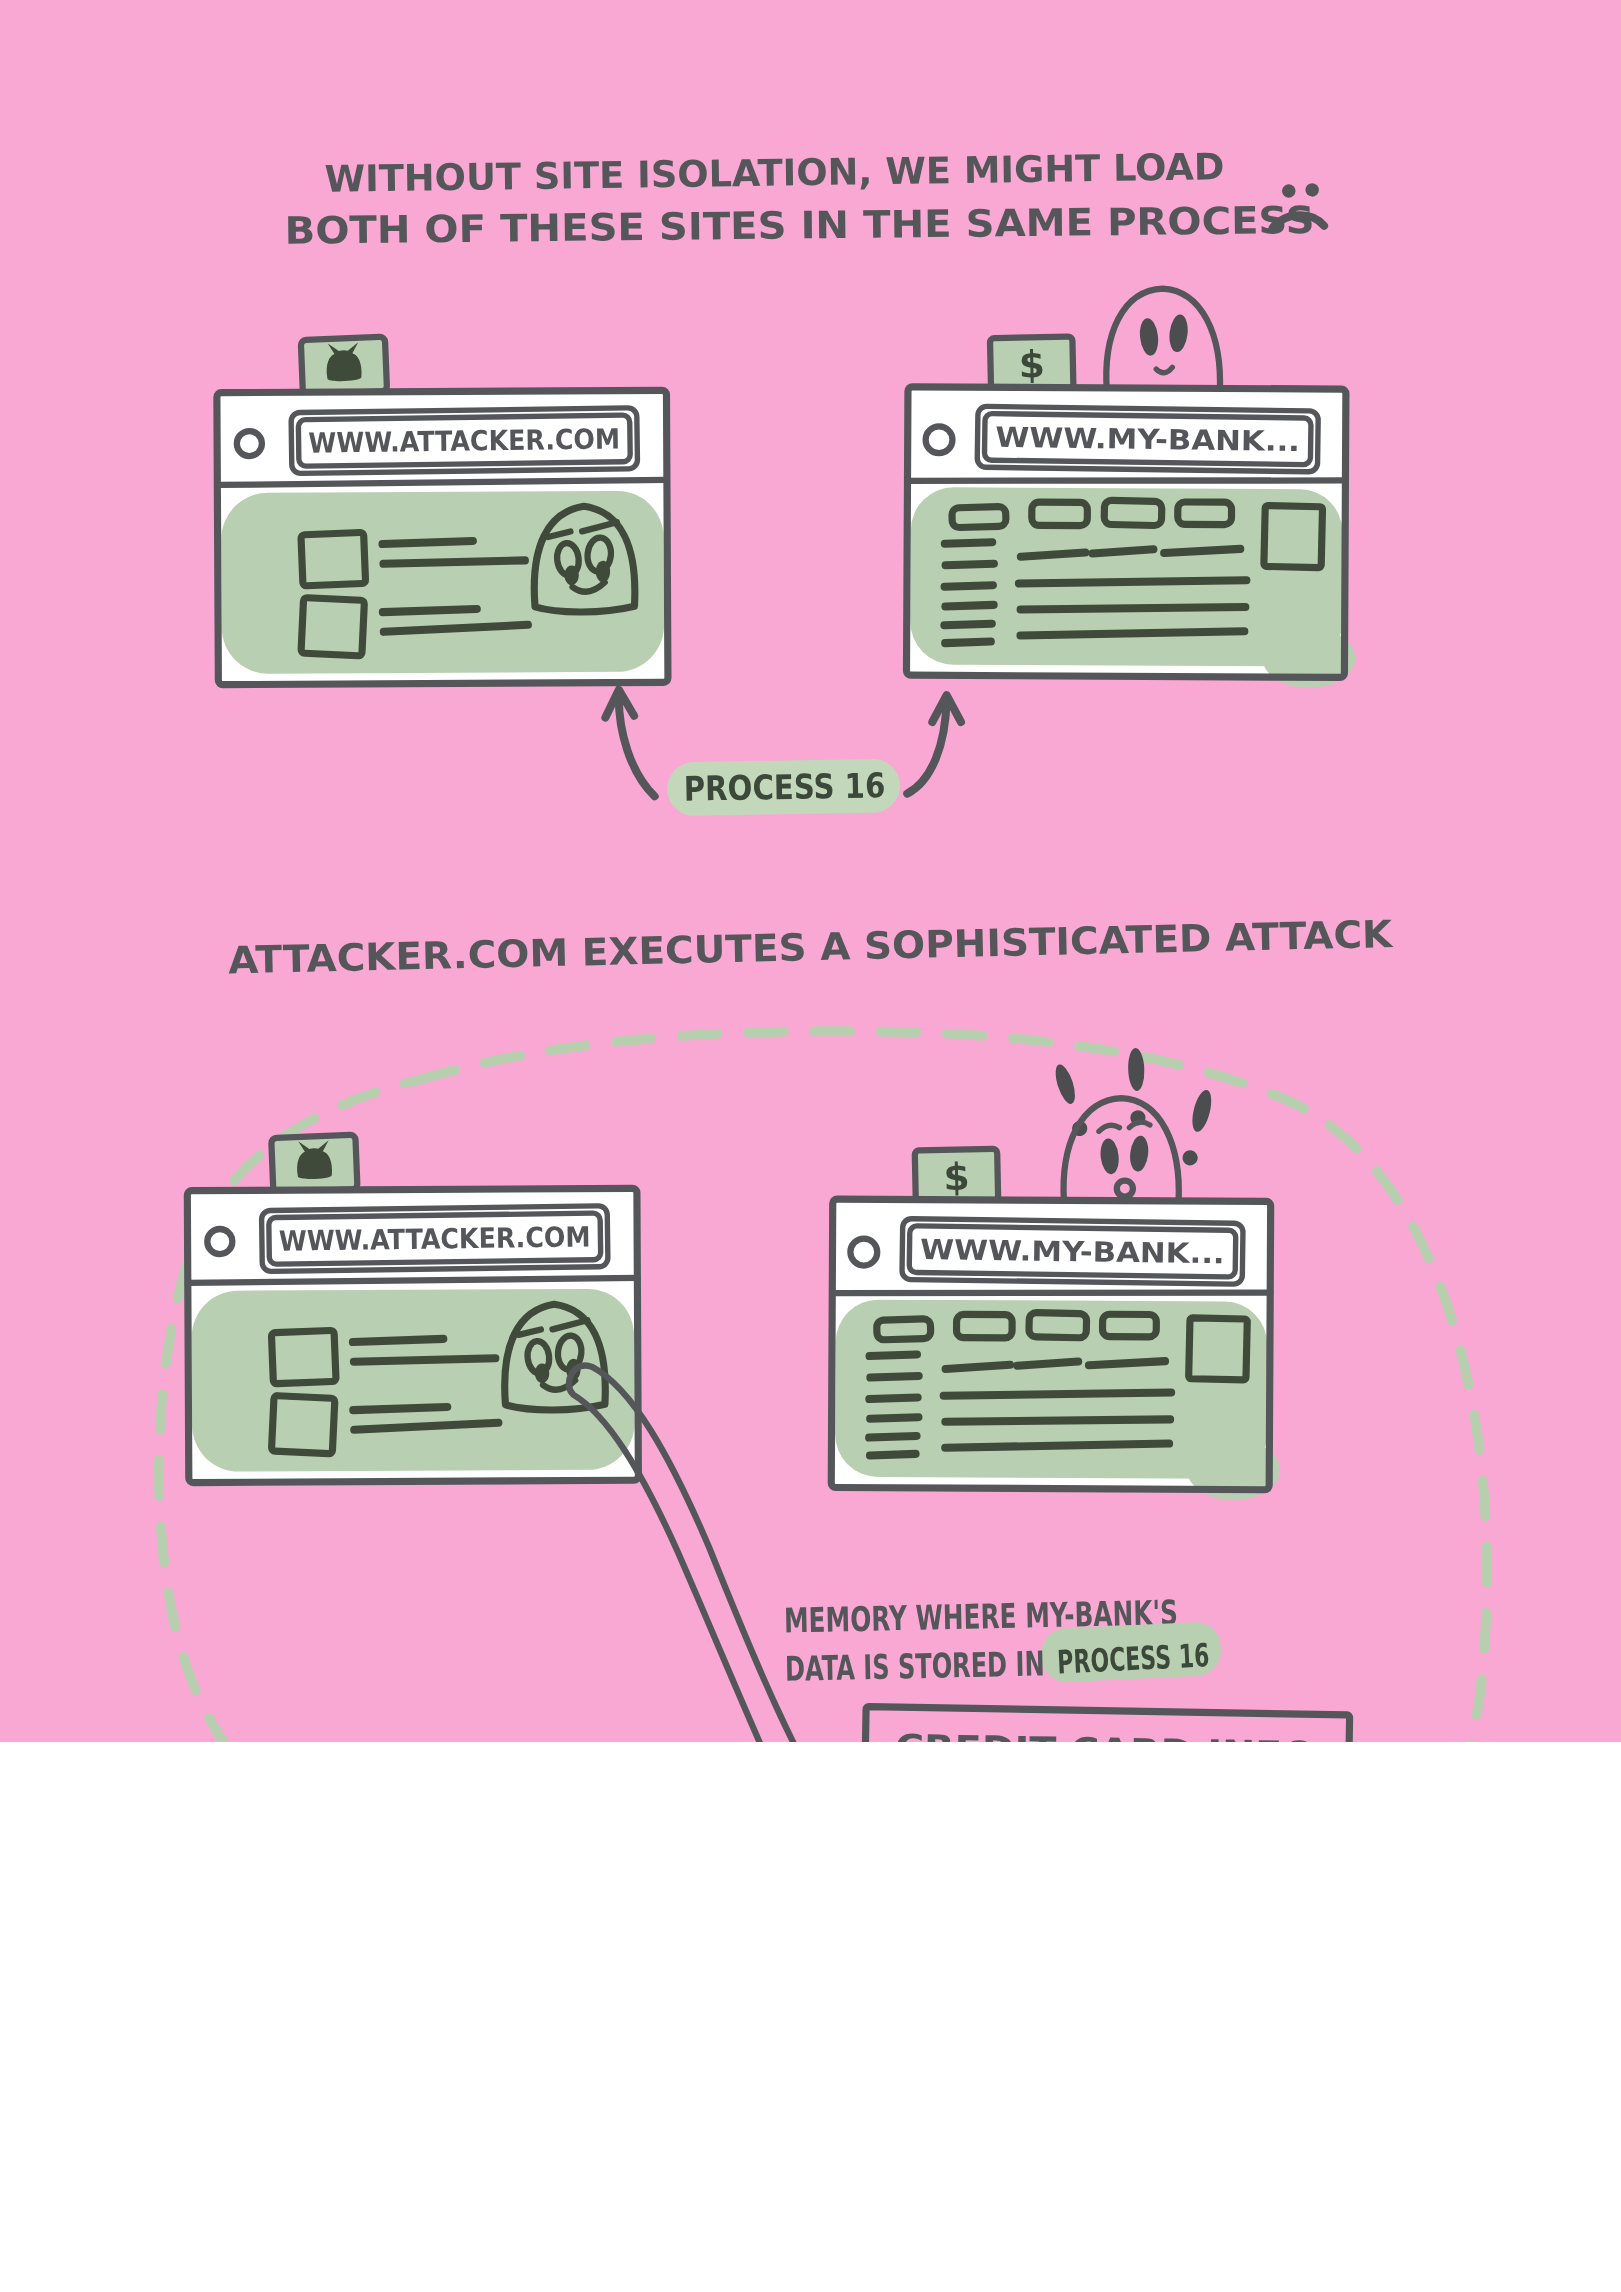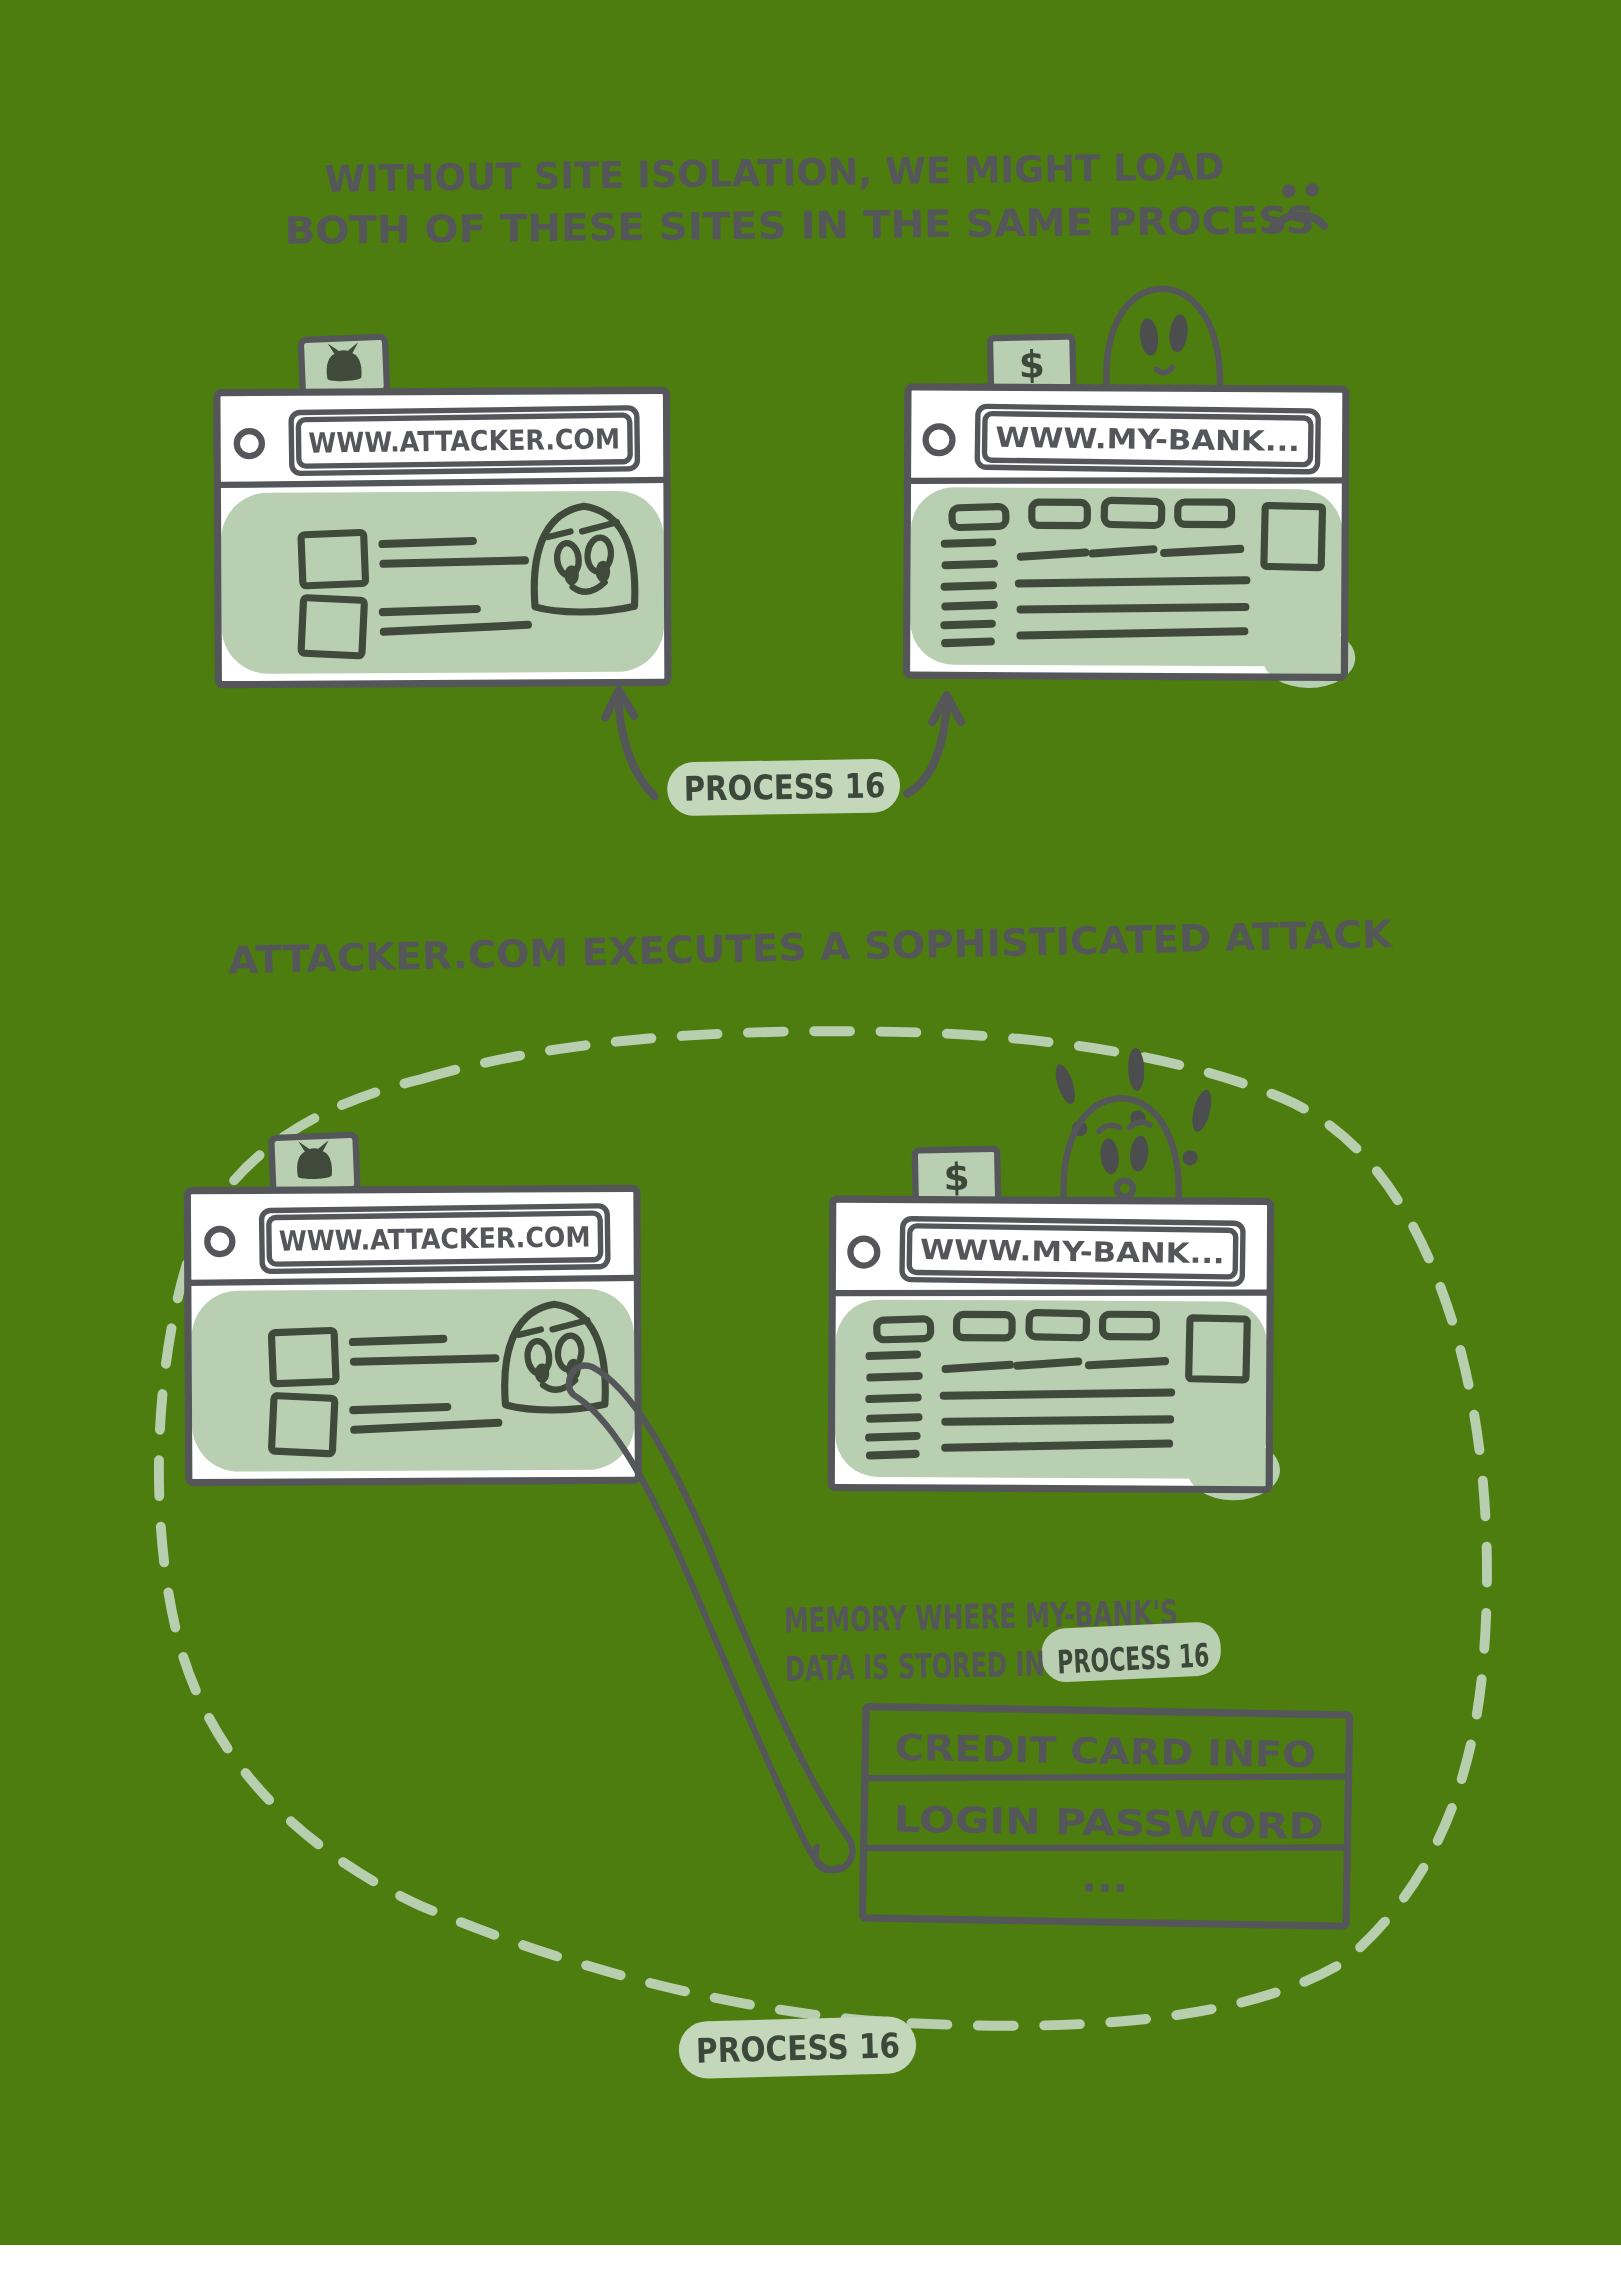--- a/index.html
+++ b/index.html
@@ -1,16 +1,16 @@
 <!DOCTYPE html>
 <html style="font-size:14.3px"><head>
 <meta charset="utf-8">
 <style>
   html,body{margin:0;padding:0;background:#ffffff;}
-  .page{position:relative;width:1621px;height:2245px;background:#4d7c0f;overflow:hidden;}
+  .page{position:relative;width:1621px;height:1742px;background:#f9a8d4;overflow:hidden;}
   svg{display:block;}
   text{font-family:"DejaVu Sans", sans-serif;font-weight:bold;}
   .t-gray{fill:#55565a;}
   .t-green{fill:#3c4839;}
   .ink{stroke:#55565a;fill:none;stroke-linecap:round;stroke-linejoin:round;}
   .inkd{stroke:#3f4a3b;fill:none;stroke-linecap:round;stroke-linejoin:round;}
   .fillg{fill:#b9cfb1;}
   .fillpill{fill:#c3d7ba;}
   .dashes{stroke:#b7cfae;fill:none;stroke-linecap:round;stroke-width:11;stroke-dasharray:40 34;}
 </style>

